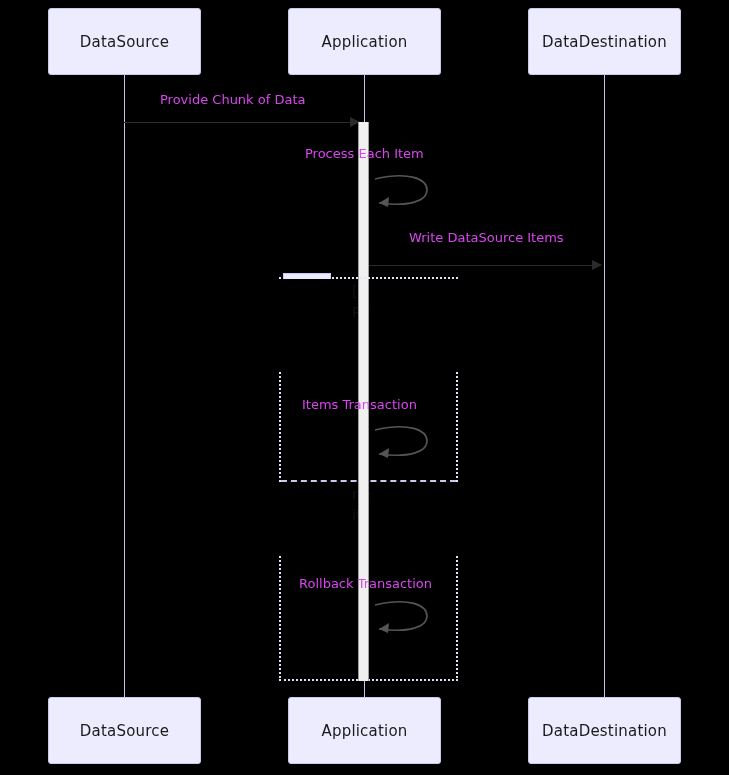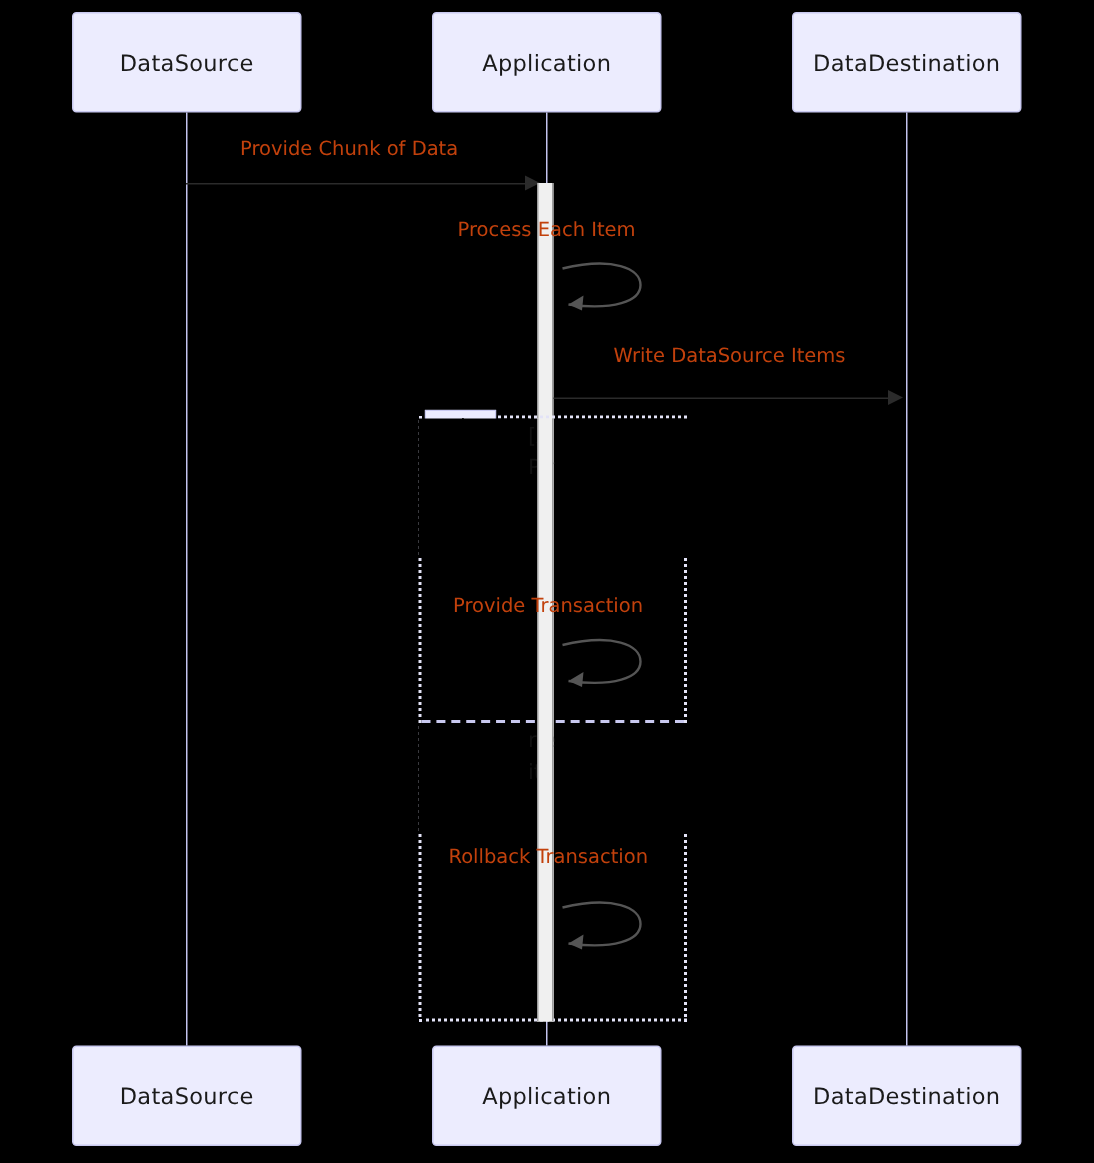--- a/index.html
+++ b/index.html
@@ -58,21 +58,21 @@
     width: 0;
     height: 0;
     border-top: 5px solid transparent;
     border-bottom: 5px solid transparent;
   }
   .msg-arrow.right {
     border-left: 10px solid #2b2b2b;
   }
   .msg-label {
     position: absolute;
-    color: #c2410c;
+    color: #d946ef;
     font-size: 13px;
     white-space: nowrap;
   }
 
   
   .selfloop {
     position: absolute;
   }
   .selfloop svg {
     display: block;
@@ -168,29 +168,29 @@
 
   <div class="alt-condition" style="left:352px; top:484px;">r es it</div>
 
   <div class="occluder" style="left:279px; top:279px; width:74px; height:92px;"></div>
   <div class="occluder" style="left:370px; top:279px; width:90px; height:92px;"></div>
   <div class="occluder" style="left:279px; top:482px; width:74px; height:72px;"></div>
   <div class="occluder" style="left:370px; top:482px; width:90px; height:72px;"></div>
 
   <div class="activation" style="left:358px; top:279px; width:11px; height:402px;"></div>
 
-  <div class="msg-label" style="left:302px; top:397px;">Provide Transaction</div>
+  <div class="msg-label" style="left:302px; top:397px;">Items Transaction</div>
   <div class="selfloop" style="left:369px; top:424px;">
     <svg width="62" height="36" viewBox="0 0 62 36">
       <path d="M 6 6 C 40 -2, 58 6, 58 17 C 58 28, 40 34, 10 30" fill="none" stroke="#555555" stroke-width="1.6"></path>
       <polygon points="10,30 20,24 19,34" fill="#555555"></polygon>
     </svg>
   </div>
 
-  <div class="msg-label" style="left:299px; top:564px;">Rollback Transaction</div>
+  <div class="msg-label" style="left:299px; top:576px;">Rollback Transaction</div>
   <div class="selfloop" style="left:369px; top:599px;">
     <svg width="62" height="36" viewBox="0 0 62 36">
       <path d="M 6 6 C 40 -2, 58 6, 58 17 C 58 28, 40 34, 10 30" fill="none" stroke="#555555" stroke-width="1.6"></path>
       <polygon points="10,30 20,24 19,34" fill="#555555"></polygon>
     </svg>
   </div>
 
   <div class="participant" style="left:48px; top:697px; width:153px; height:67px;">
     <span>DataSource</span>
   </div>

